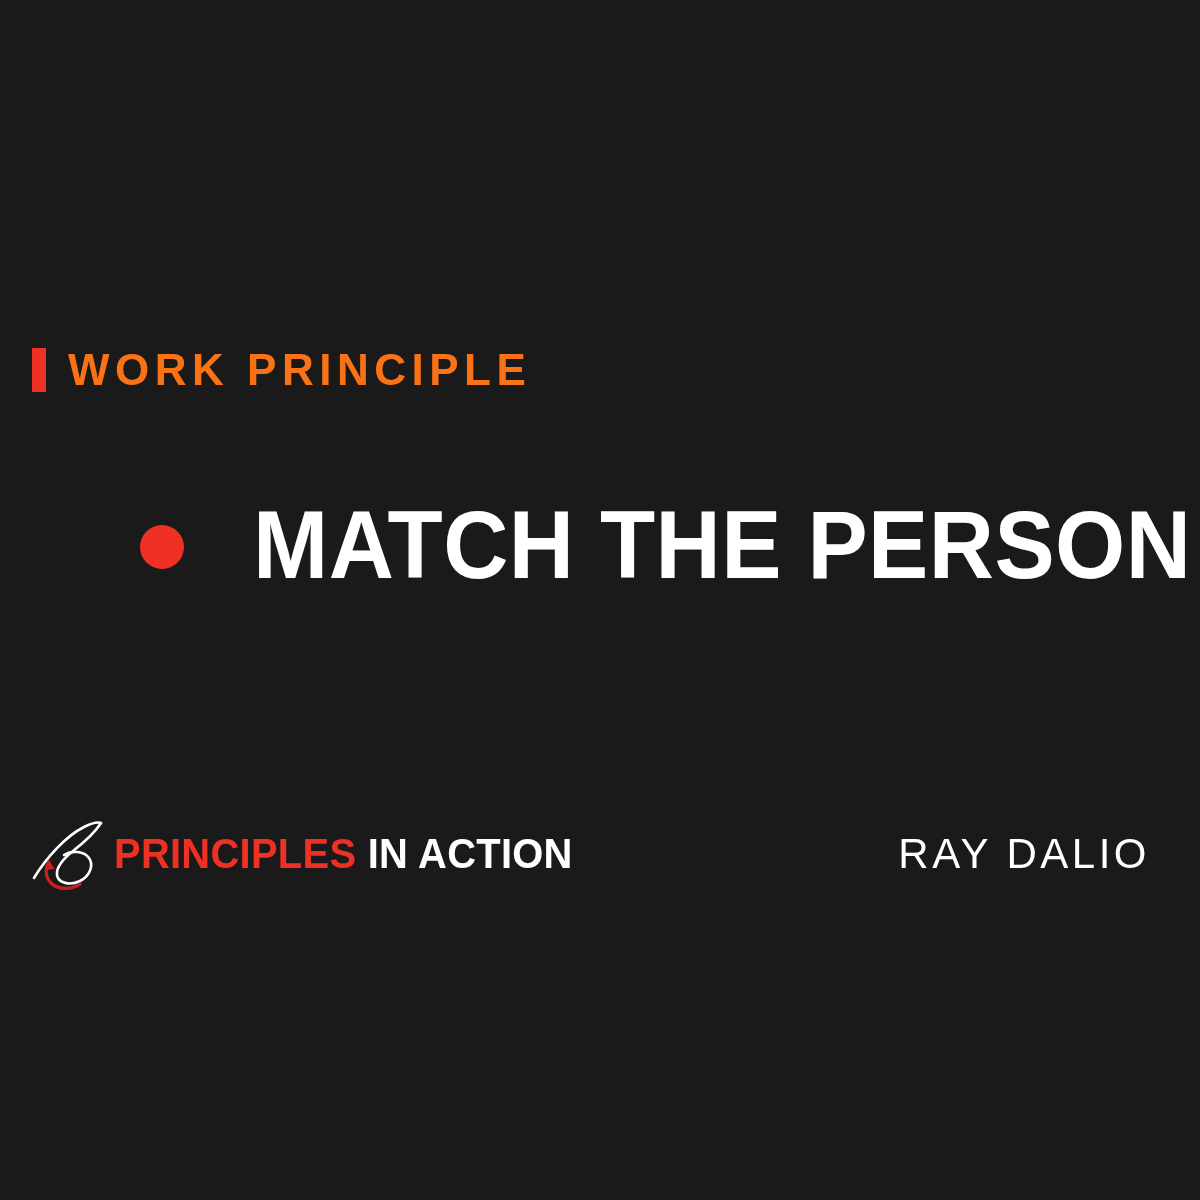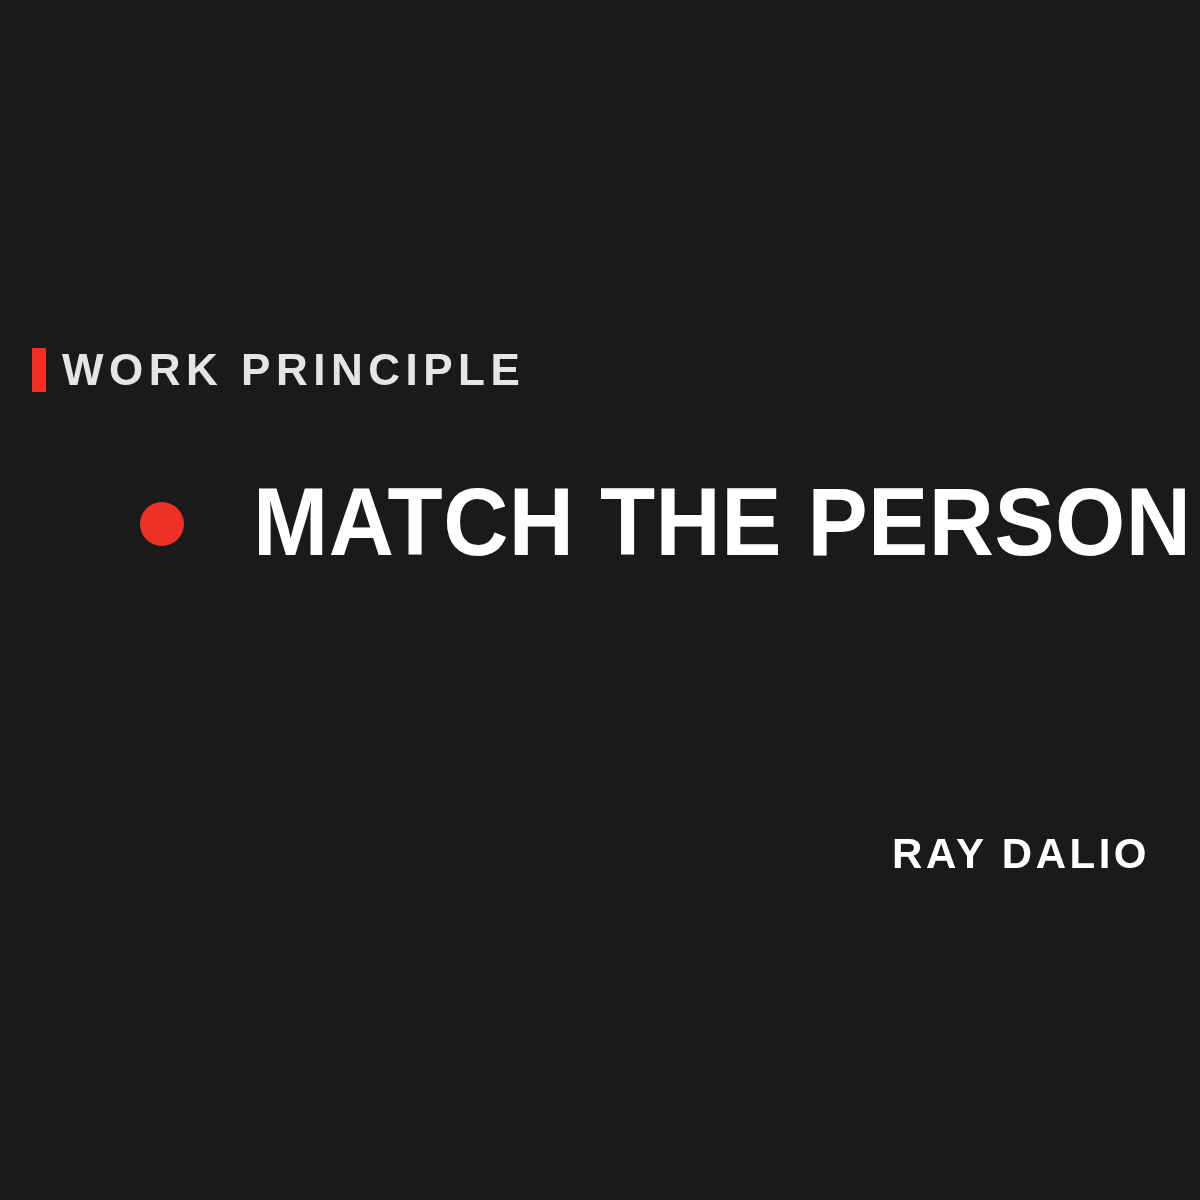--- a/index.html
+++ b/index.html
@@ -31,35 +31,35 @@
     align-items: center;
     height: 52px;
   }
   .kicker-bar {
     width: 14px;
     height: 44px;
     background: #ee3124;
     flex: 0 0 auto;
   }
   .kicker-text {
-    margin-left: 16px;
-    color: #e5e5e5;
+    margin-left: 22px;
+    color: #f97316;
     font-family: "Liberation Sans", sans-serif;
     font-size: 44px;
     font-weight: 700;
     letter-spacing: 5.5px;
     line-height: 1;
     white-space: nowrap;
   }
 
   
   .quote {
     position: absolute;
     left: 0;
-    top: 457px;
+    top: 480px;
     width: 949px;
   }
   .quote-line {
     position: relative;
     height: 130px;
     display: flex;
     align-items: center;
   }
   .bullet {
     position: absolute;
@@ -132,21 +132,21 @@
 
   .author {
     position: absolute;
     right: 50px;
     top: 0;
     height: 72px;
     display: flex;
     align-items: center;
     color: #ffffff;
     font-family: "Liberation Sans", sans-serif;
-    font-weight: 700;
+    font-weight: 400;
     font-size: 42px;
     line-height: 1;
     letter-spacing: 3.5px;
     white-space: nowrap;
   }
 </style>
 </head>
 <body>
 
 <div class="card">
@@ -163,18 +163,33 @@
       <div class="quote-text">
         <span>MATCH THE PERSON</span>
       </div>
     </div>
 
 
   </div>
 
   <div class="footer">
 
+    <div class="brand">
+      <svg class="brand-mark" viewBox="0 0 78 72">
+
+        <path d="M2 60 C 14 40, 34 18, 52 9 C 60 5, 66 4, 69 5" fill="none" stroke="#ffffff" stroke-width="2.6" stroke-linecap="round"></path>
+        <path d="M69 5 C 62 16, 50 26, 41 33 C 31 41, 24 49, 25 57
+                 C 26 65, 38 68, 48 63 C 58 58, 62 47, 57 40
+                 C 52 33, 40 32, 32 37" fill="none" stroke="#ffffff" stroke-width="2.6" stroke-linecap="round"></path>
+
+        <path d="M48 66 C 40 72, 26 72, 19 65 C 13 59, 13 50, 17 44" fill="none" stroke="#cc1f1f" stroke-width="3.2" stroke-linecap="round"></path>
+        <path d="M17 43 L 13 52 L 23 51 Z" fill="#cc1f1f"></path>
+      </svg>
+      <div class="brand-wordmark">
+        <span class="brand-primary">PRINCIPLES</span><span class="brand-secondary"> </span><span class="brand-secondary">IN ACTION</span>
+      </div>
+    </div>
 
     <div class="author">RAY DALIO</div>
 
   </div>
 
 </div>
 
 </body></html>

